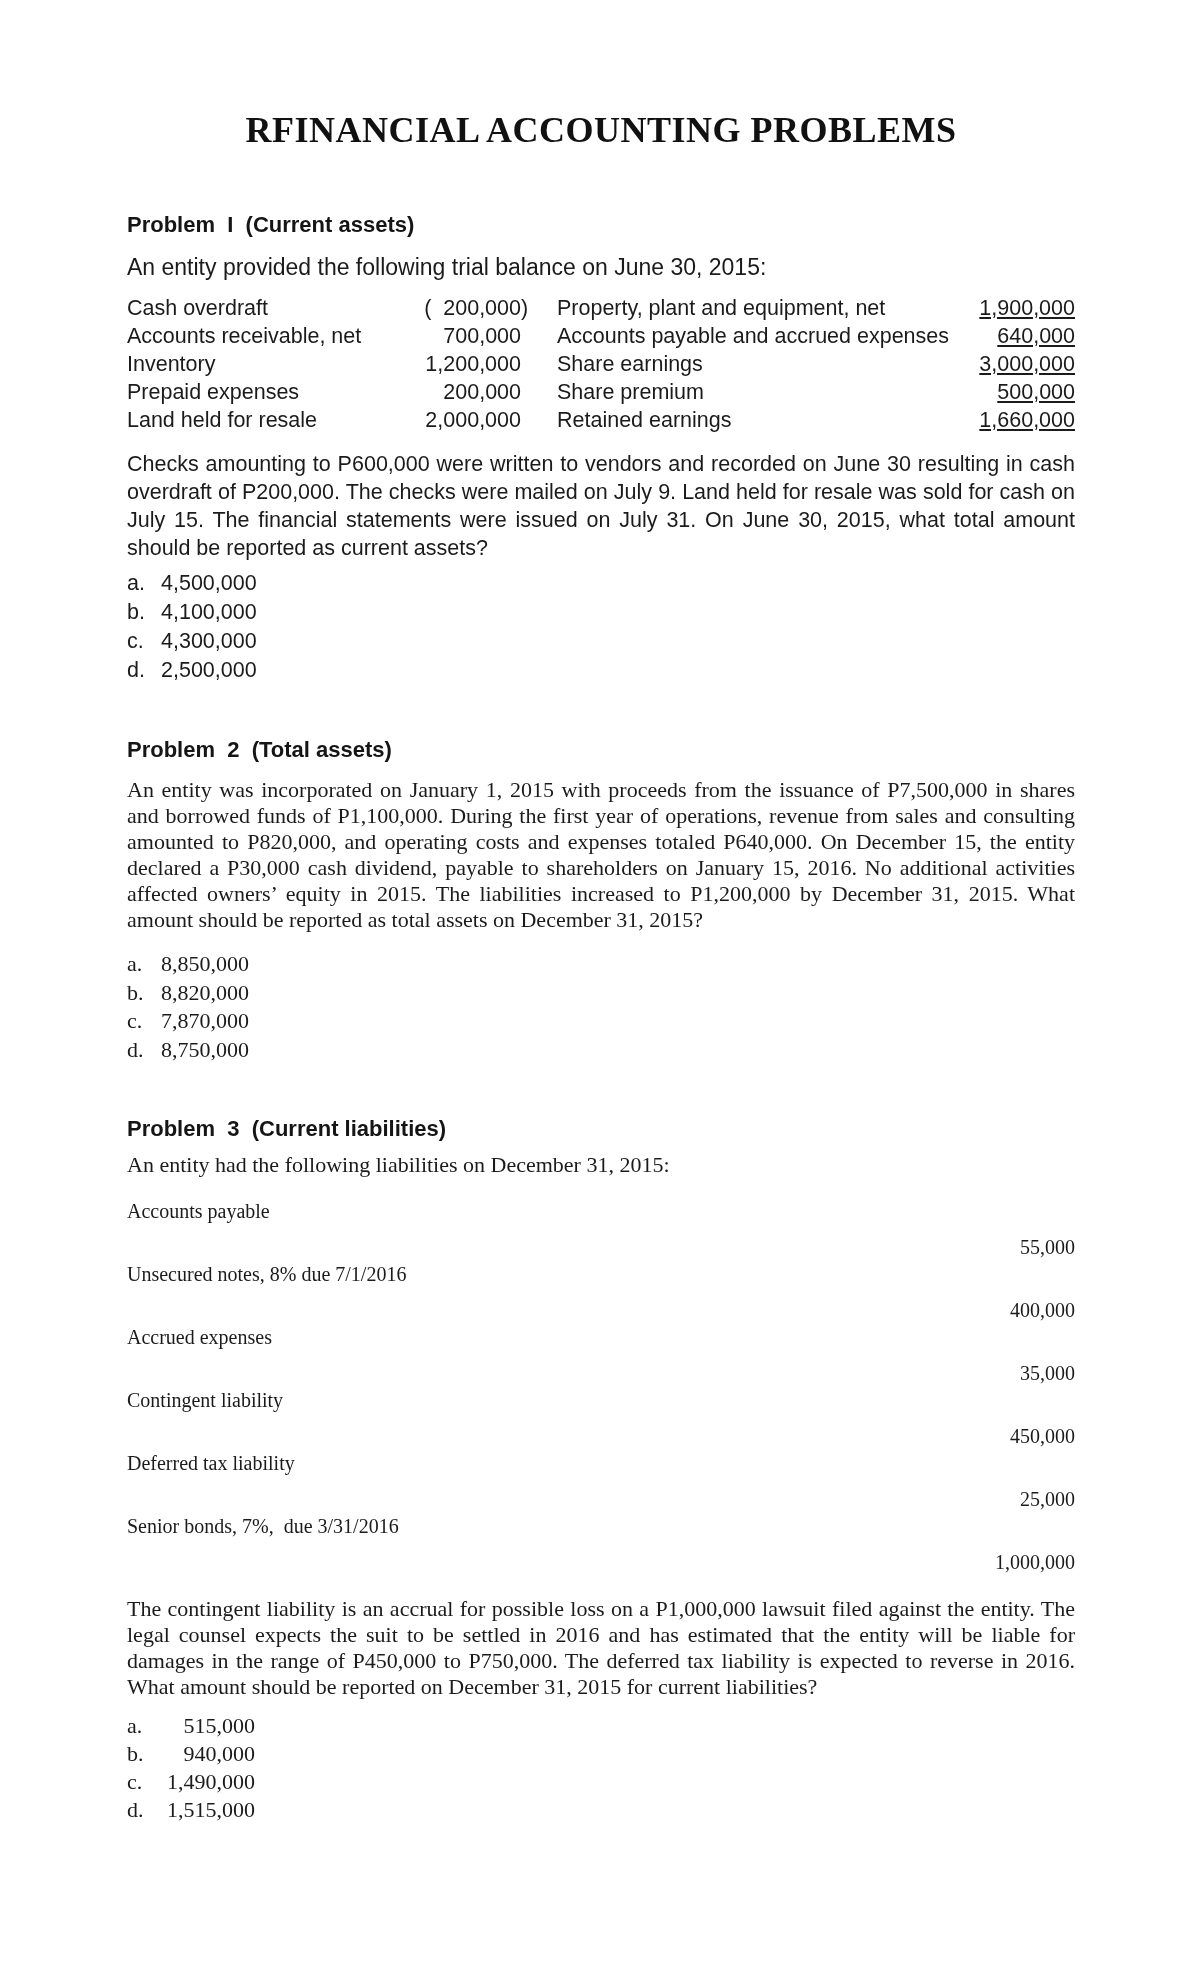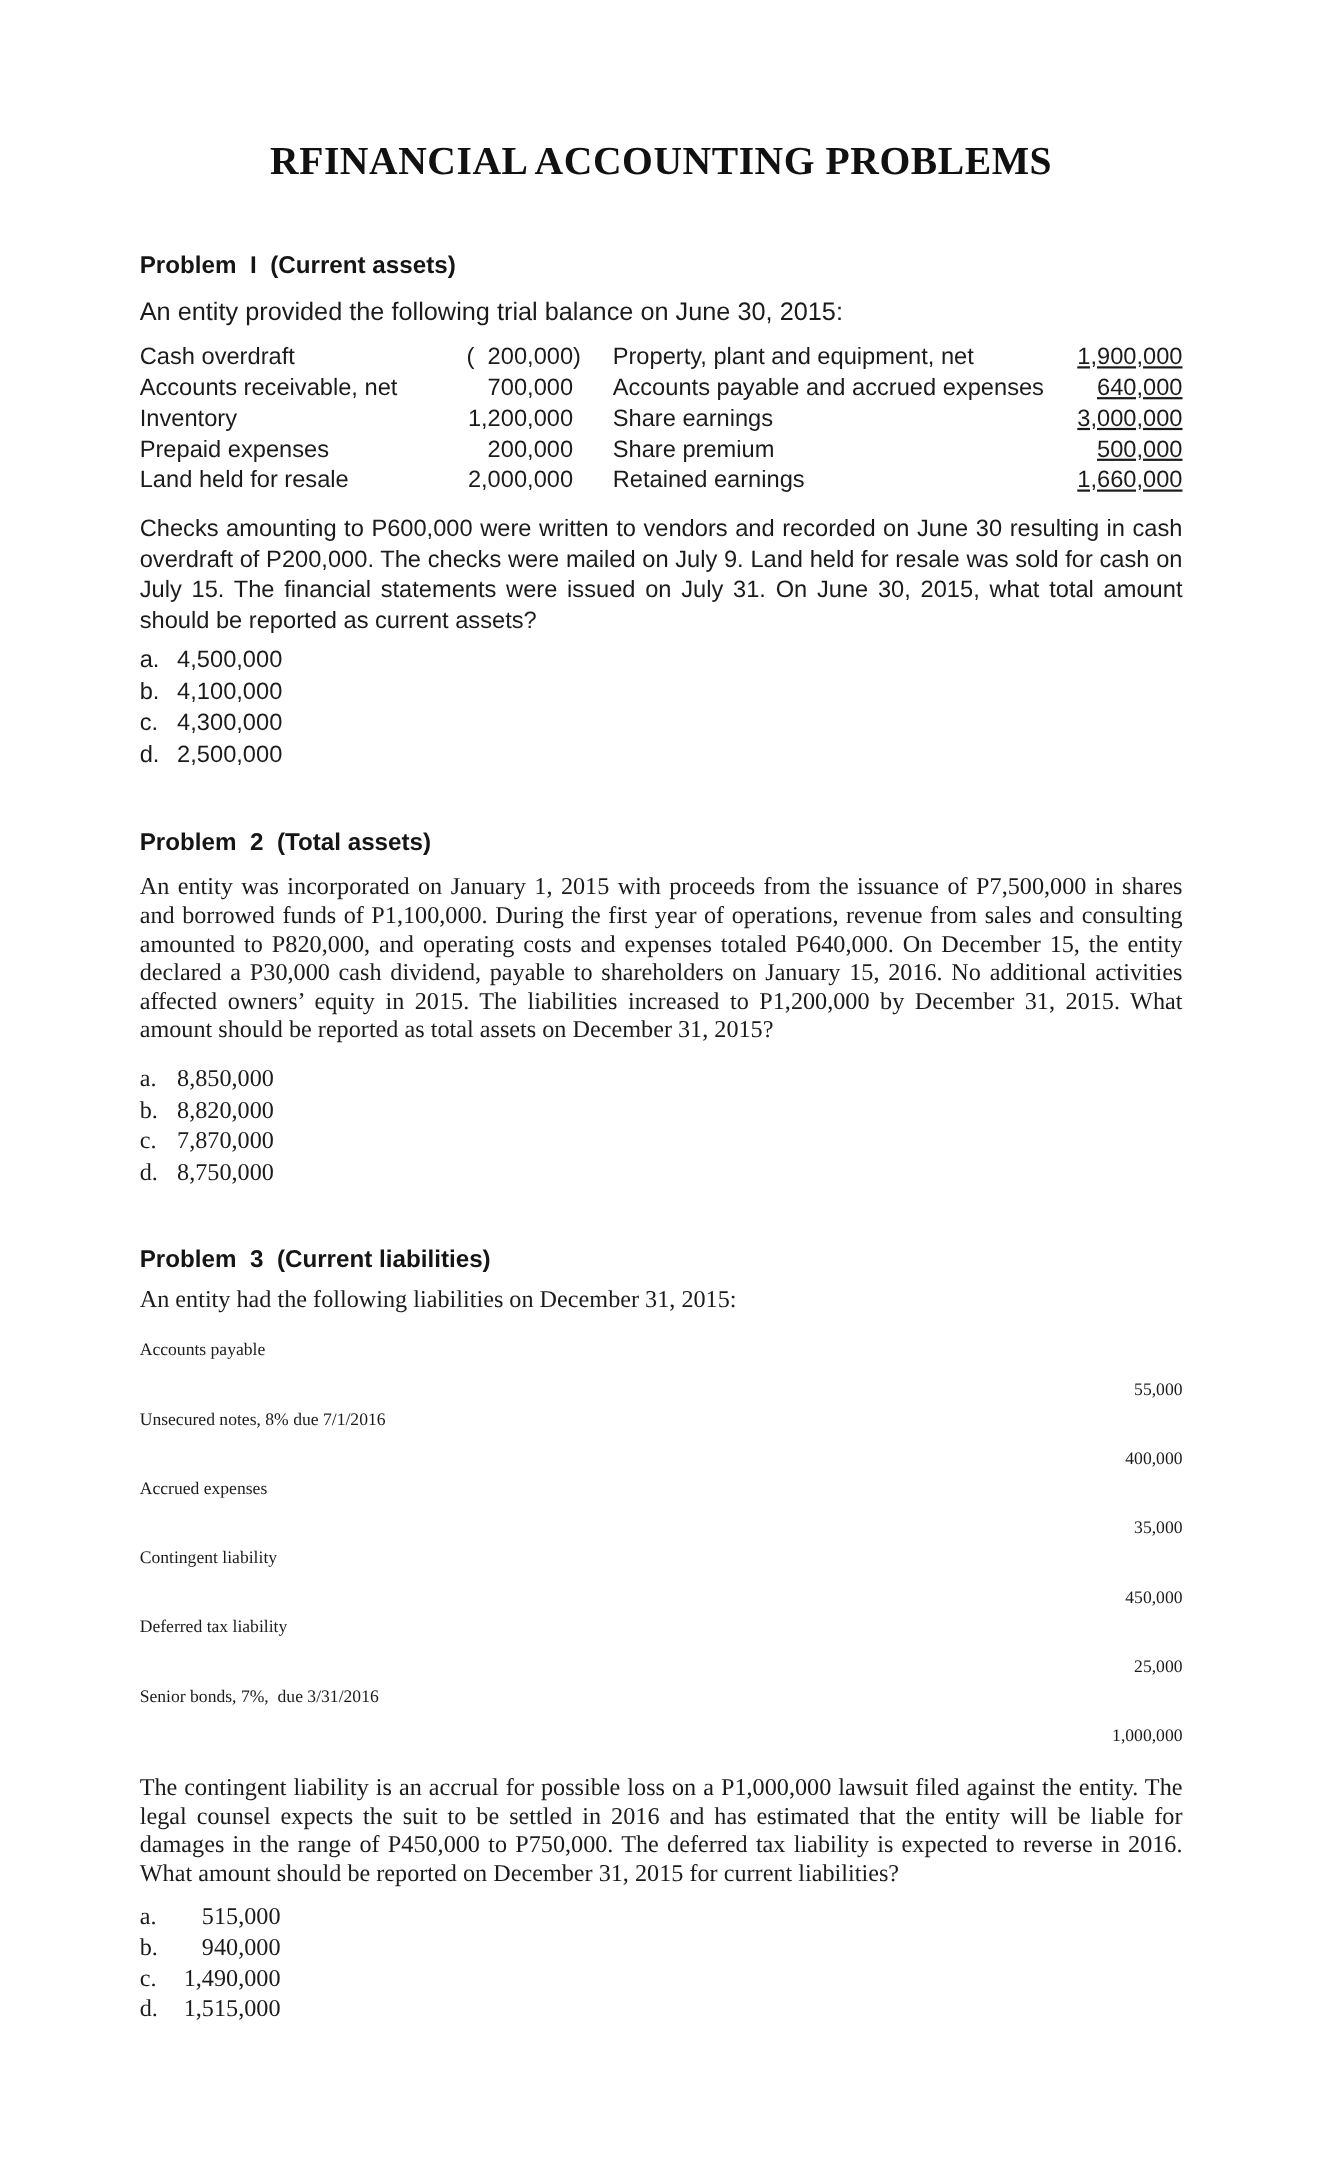--- a/index.html
+++ b/index.html
@@ -7,21 +7,21 @@
     padding: 0;
     background: #ffffff;
   }
   .page {
     position: relative;
     width: 1200px;
     height: 1886px;
     background: #ffffff;
     color: #1b1b1b;
     box-sizing: border-box;
-    padding: 16px 125px 0 127px;
+    padding: 0 125px 0 127px;
     overflow: hidden;
   }
   .sans  { font-family: "Liberation Sans", "DejaVu Sans", sans-serif; }
   .serif { font-family: "Liberation Serif", "DejaVu Serif", serif; }
 
   .doc-title {
     margin-top: 108px;
     text-align: center;
     font-family: "Liberation Serif", "DejaVu Serif", serif;
     font-weight: bold;
@@ -87,21 +87,21 @@
   .options-p2 { margin-top: 17px; font-size: 22px; line-height: 28.5px; }
   .options-p3 { margin-top: 12px; font-size: 22px; line-height: 28px; }
   .option-row { display: flex; }
   .opt-letter { display: inline-block; width: 34px; flex: 0 0 34px; }
   .opt-value  { white-space: pre; }
   .options-p3 .opt-value { display: inline-block; width: 94px; text-align: right; }
 
   
   .liab {
     margin-top: 20px;
-    font-size: 16px;
+    font-size: 20px;
     line-height: 27px;
   }
   .liab-row { display: flex; }
   .liab-label { flex: 1 1 auto; white-space: pre-wrap; }
   .liab-amount { flex: 0 0 auto; text-align: right; margin-top: 36px; }
 </style>
 </head>
 <body>
 
 <div class="page">

